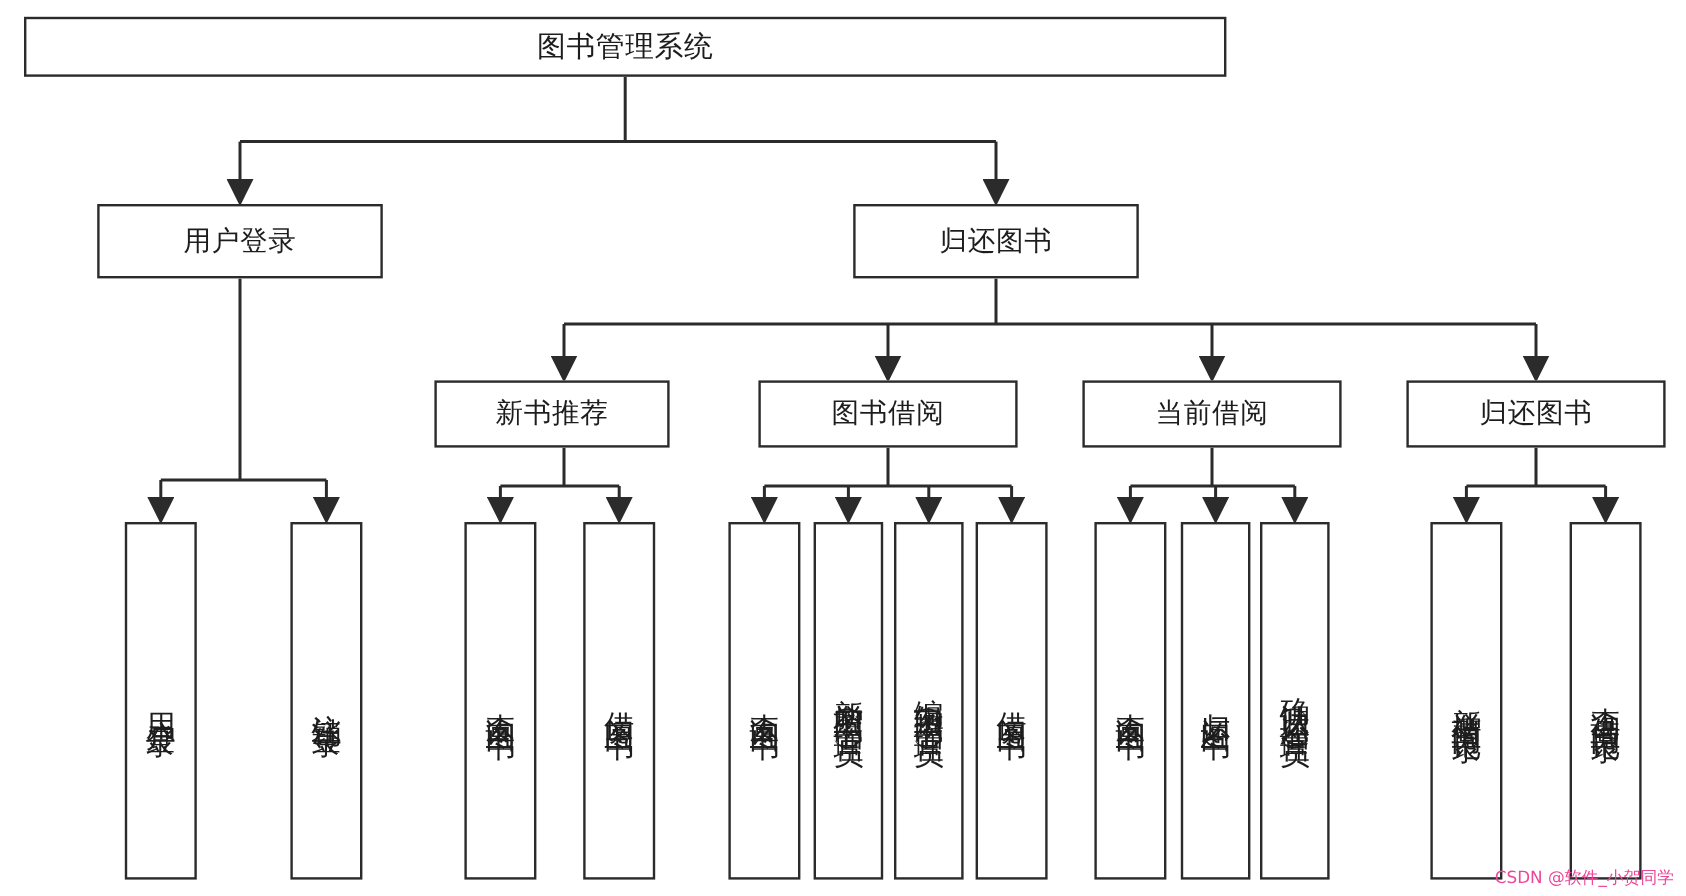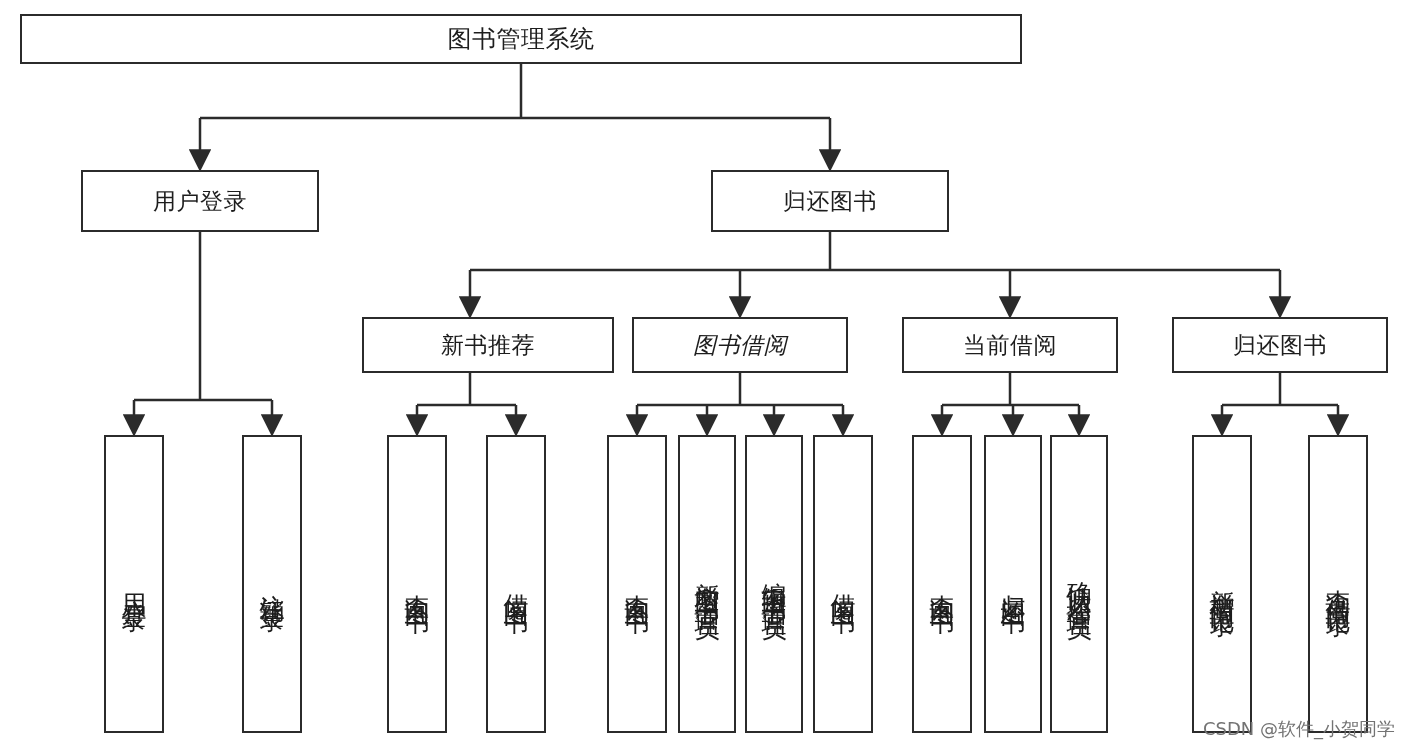--- a/index.html
+++ b/index.html
@@ -56,22 +56,22 @@
     text-orientation: upright;
     font-size: 25px;
     line-height: 1.0;
     letter-spacing: 5px;
     white-space: nowrap;
   }
   .watermark {
     position: absolute;
     right: 10px;
     bottom: 6px;
-    font-size: 18px;
-    color: #737373;
+    font-size: 14px;
+    color: #ec4899;
     z-index: 9;
     white-space: nowrap;
     font-family: "DejaVu Sans", "Liberation Sans", sans-serif;
   }
 </style>
 </head>
 <body>
 
 <div id="canvas">
   <svg id="edges" xmlns="http://www.w3.org/2000/svg">
@@ -113,24 +113,24 @@
   <div id="node-layer">
       <div class="node h root" style="left: 20px; top: 14px; width: 1002px; height: 50px;">
         <span class="lbl">图书管理系统</span>
       </div>
       <div class="node h lvl2" style="left: 81px; top: 170px; width: 238px; height: 62px;">
         <span class="lbl">用户登录</span>
       </div>
       <div class="node h lvl2" style="left: 711px; top: 170px; width: 238px; height: 62px;">
         <span class="lbl">归还图书</span>
       </div>
-      <div class="node h lvl3" style="left: 362px; top: 317px; width: 252px; height: 56px;">
+      <div class="node h lvl3" style="left: 362px; top: 317px; width: 196px; height: 56px;">
         <span class="lbl">新书推荐</span>
       </div>
-      <div class="node h lvl3" style="left: 632px; top: 317px; width: 216px; height: 56px; font-style: italic;">
+      <div class="node h lvl3" style="left: 632px; top: 317px; width: 216px; height: 56px;">
         <span class="lbl">图书借阅</span>
       </div>
       <div class="node h lvl3" style="left: 902px; top: 317px; width: 216px; height: 56px;">
         <span class="lbl">当前借阅</span>
       </div>
       <div class="node h lvl3" style="left: 1172px; top: 317px; width: 216px; height: 56px;">
         <span class="lbl">归还图书</span>
       </div>
       <div class="node v leaf" style="left: 104px; top: 435px; width: 60px; height: 298px;">
         <span class="lbl">用户登录</span>

